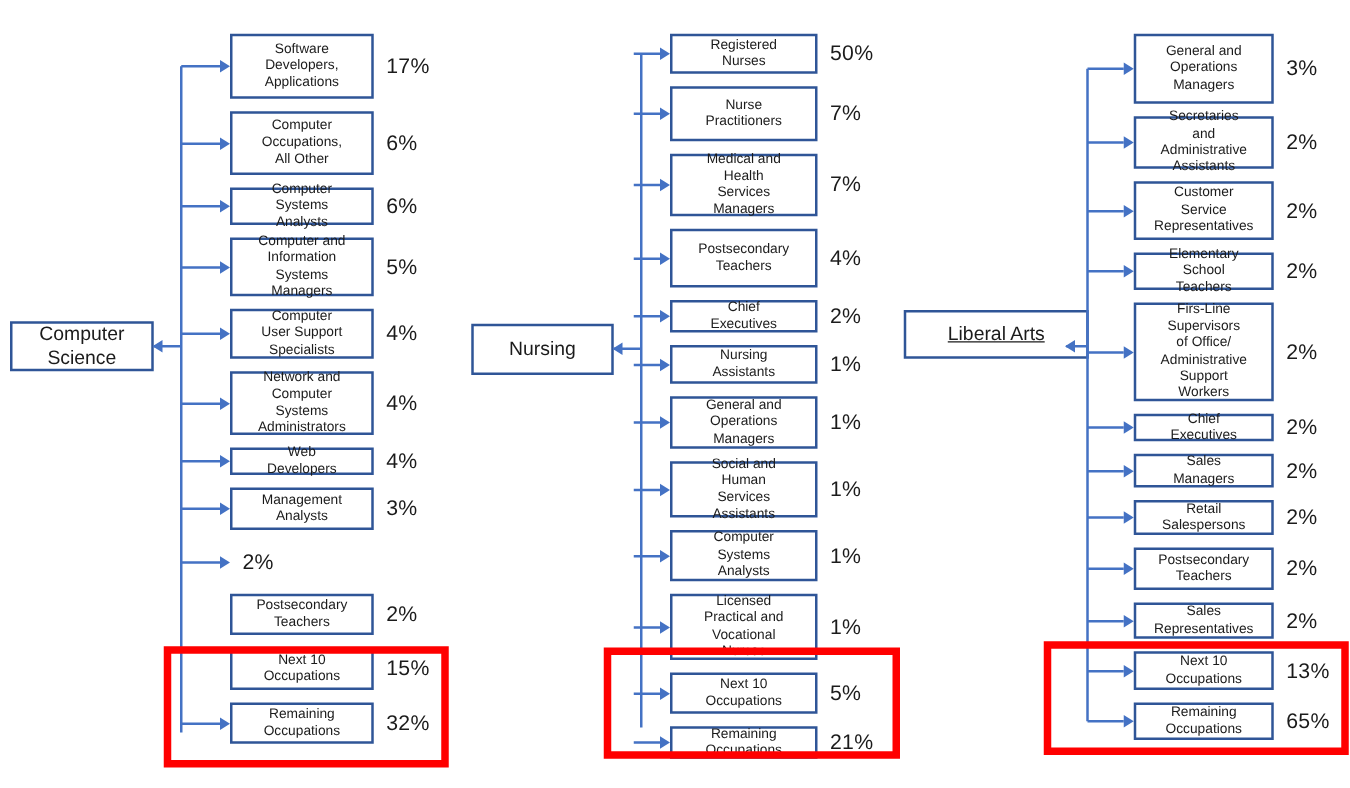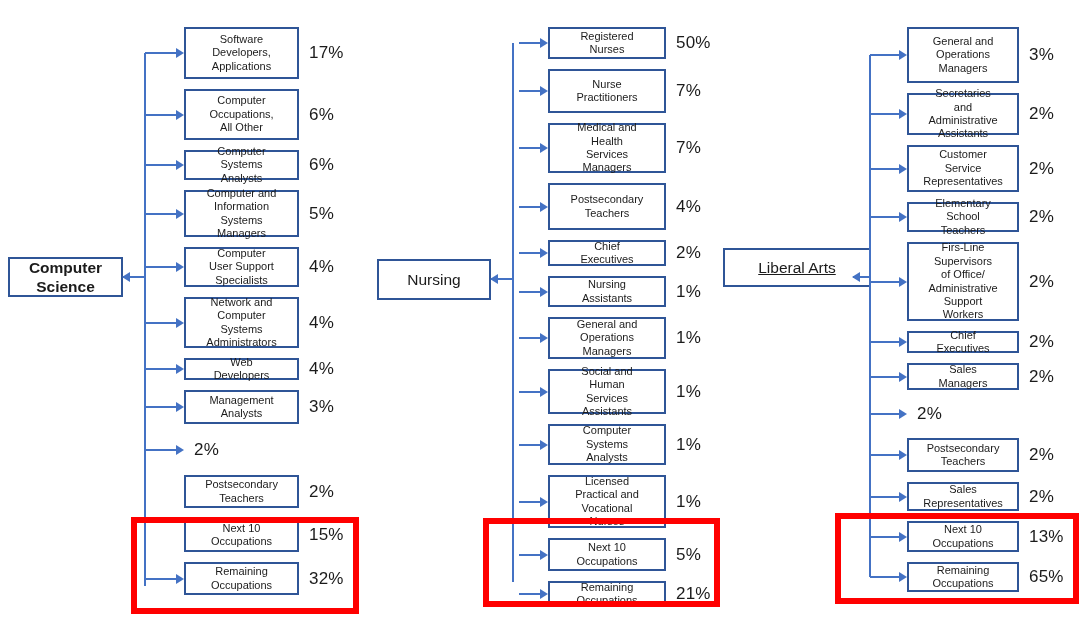--- a/index.html
+++ b/index.html
@@ -13,27 +13,27 @@
     font-family:"Liberation Sans",sans-serif;color:var(--text-c);}
   .canvas{position:relative;width:1080px;height:630px;background:#fff;}
   .column{position:absolute;top:0;width:360px;height:630px;}
   .col-cs{left:0;}
   .col-n{left:360px;}
   .col-la{left:720px;}
 
   .root-box{position:absolute;border:2px solid var(--border-c);background:#fff;
     display:flex;align-items:center;justify-content:center;text-align:center;
     font-size:15.5px;line-height:1.25;padding:2px 6px;}
-  .col-cs .root-box{left:8px;top:257px;width:115px;height:40px;font-weight:bold;}
+  .col-cs .root-box{left:8px;top:257px;width:115px;height:40px;}
   .col-n  .root-box{left:17px;top:259px;width:114px;height:41px;}
   .col-la .root-box{left:3px;top:248px;width:148px;height:39px;text-decoration:underline;}
 
   .rows{position:absolute;top:27px;width:176px;}
   .col-cs .rows{left:184px;}
-  .col-n  .rows{left:188px;}
+  .col-n  .rows{left:176px;}
   .col-la .rows{left:187px;}
 
   .row{position:relative;display:flex;align-items:stretch;margin-bottom:10px;}
   .occ-box{border:2px solid var(--border-c);background:#fff;display:flex;
     align-items:center;justify-content:center;text-align:center;
     font-size:11px;line-height:1.22;padding:1px 20px;}
   .col-cs .occ-box{width:115px;}
   .col-n  .occ-box{width:118px;}
   .col-la .occ-box{width:112px;}
   .pct{align-self:center;margin-left:10px;width:46px;font-size:17px;
@@ -304,20 +304,23 @@
         </div>
       <div class="row" style="height:27px">
           <div class="arrow"></div>
           <div class="occ-box">
             <span>Sales Managers</span>
           </div>
           <div class="pct">2%</div>
         </div>
       <div class="row" style="height:28px">
           <div class="arrow"></div>
+          <div class="occ-box">
+            <span>Retail Salespersons</span>
+          </div>
           <div class="pct">2%</div>
         </div>
       <div class="row" style="height:34px">
           <div class="arrow"></div>
           <div class="occ-box">
             <span>Postsecondary Teachers</span>
           </div>
           <div class="pct">2%</div>
         </div>
       <div class="row" style="height:29px">

